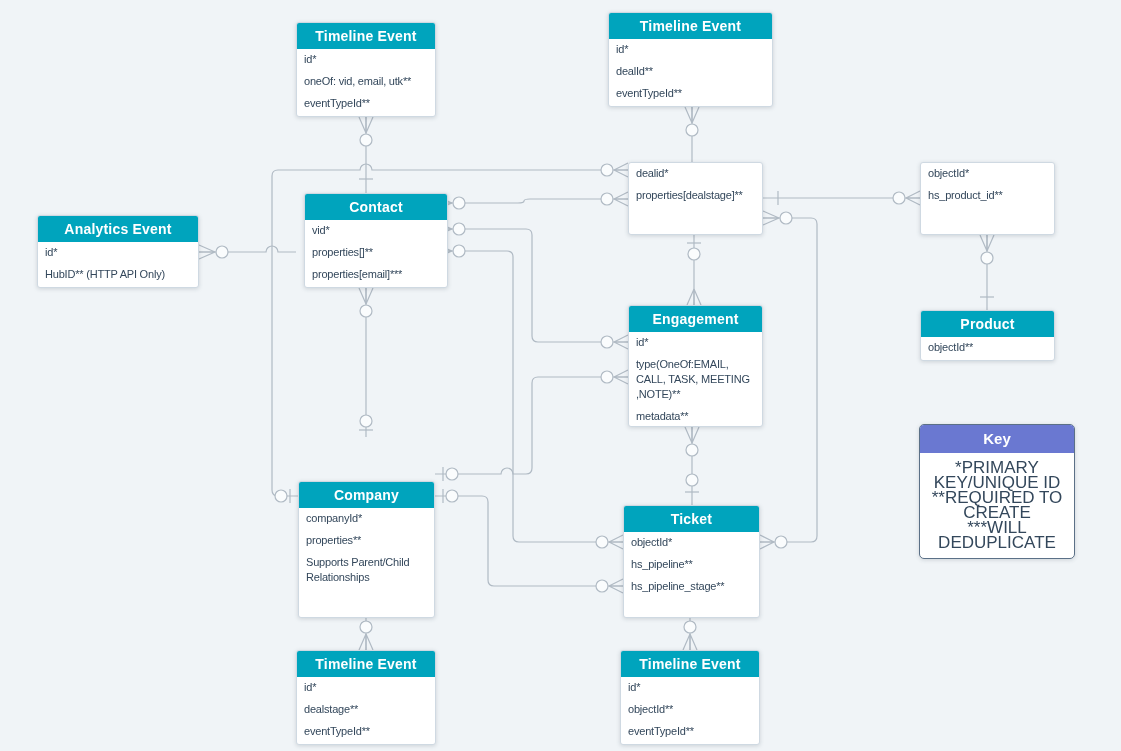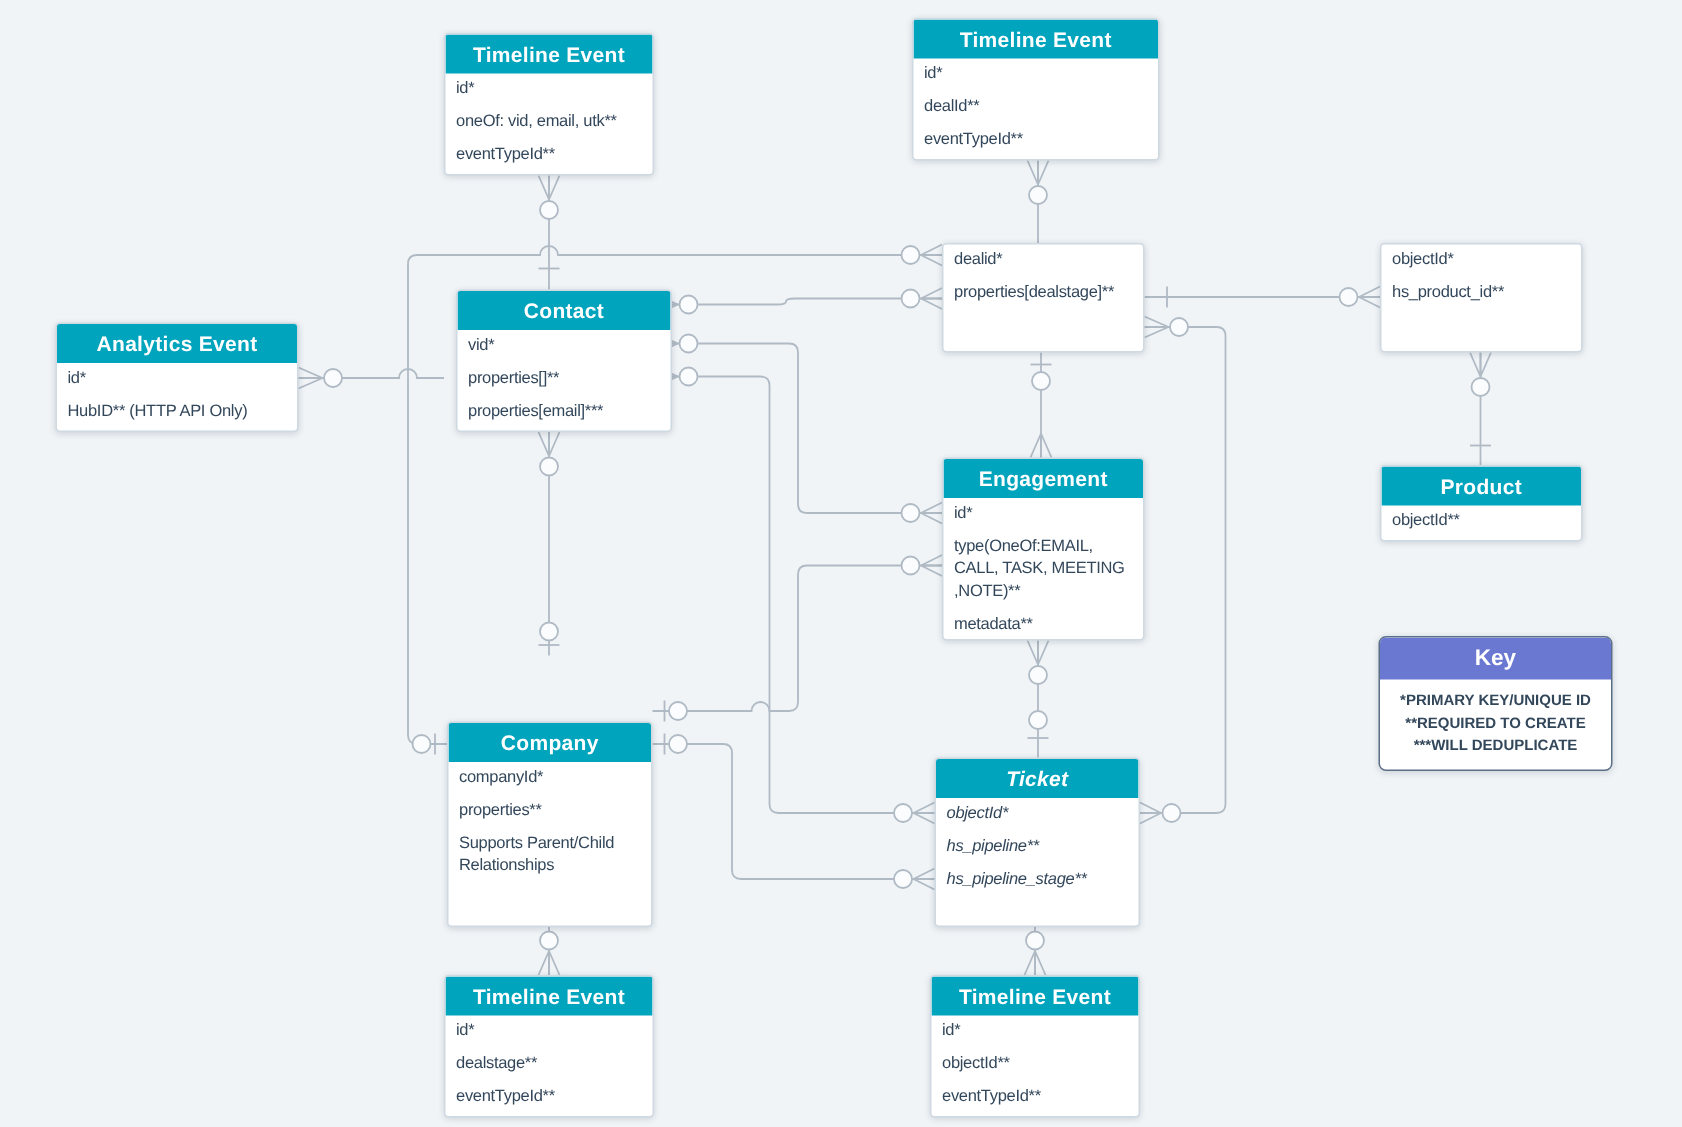--- a/index.html
+++ b/index.html
@@ -18,29 +18,29 @@
   
   #e0{left:296px;top:22px;width:140px;height:95px;}
   #e1{left:608px;top:12px;width:165px;height:95px;}
   #e2{left:37px;top:215px;width:162px;height:73px;}
   #e3{left:304px;top:193px;width:144px;height:95px;}
   #e4{left:628px;top:162px;width:135px;height:73px;}
   #e5{left:920px;top:162px;width:135px;height:73px;}
   #e6{left:920px;top:310px;width:135px;height:51px;}
   #e7{left:628px;top:305px;width:135px;height:122px;}
   #e8{left:298px;top:444px;width:137px;height:137px;margin-top:37px;}
-  #e9{left:623px;top:505px;width:137px;height:113px;font-style:italic;}
+  #e9{left:623px;top:505px;width:137px;height:113px;}
   #e10{left:296px;top:650px;width:140px;height:95px;}
   #e11{left:620px;top:650px;width:140px;height:95px;}
   .key-box{position:absolute;z-index:2;left:908px;top:424px;width:156px;background:#ffffff;
            border:1px solid #5b7087;border-radius:5px;box-sizing:border-box;overflow:hidden;
            box-shadow:0 1px 4px rgba(45,62,80,0.18);margin-left:11px;}
   .key-header{height:28px;line-height:28px;background:#6a78d1;color:#fff;font-weight:bold;
               font-size:15px;text-align:center;}
-  .key-body{padding:7px 4px 8px;text-align:center;font-size:10px;font-weight:bold;line-height:15px;}
+  .key-body{padding:7px 4px 8px;text-align:center;font-size:17px;font-weight:normal;line-height:15px;}
 </style>
 </head>
 <body>
 
 <div class="canvas">
 
   <svg class="rels" width="1121" height="751">
 
     <g>
       <path d="M366 117 V193"></path>

